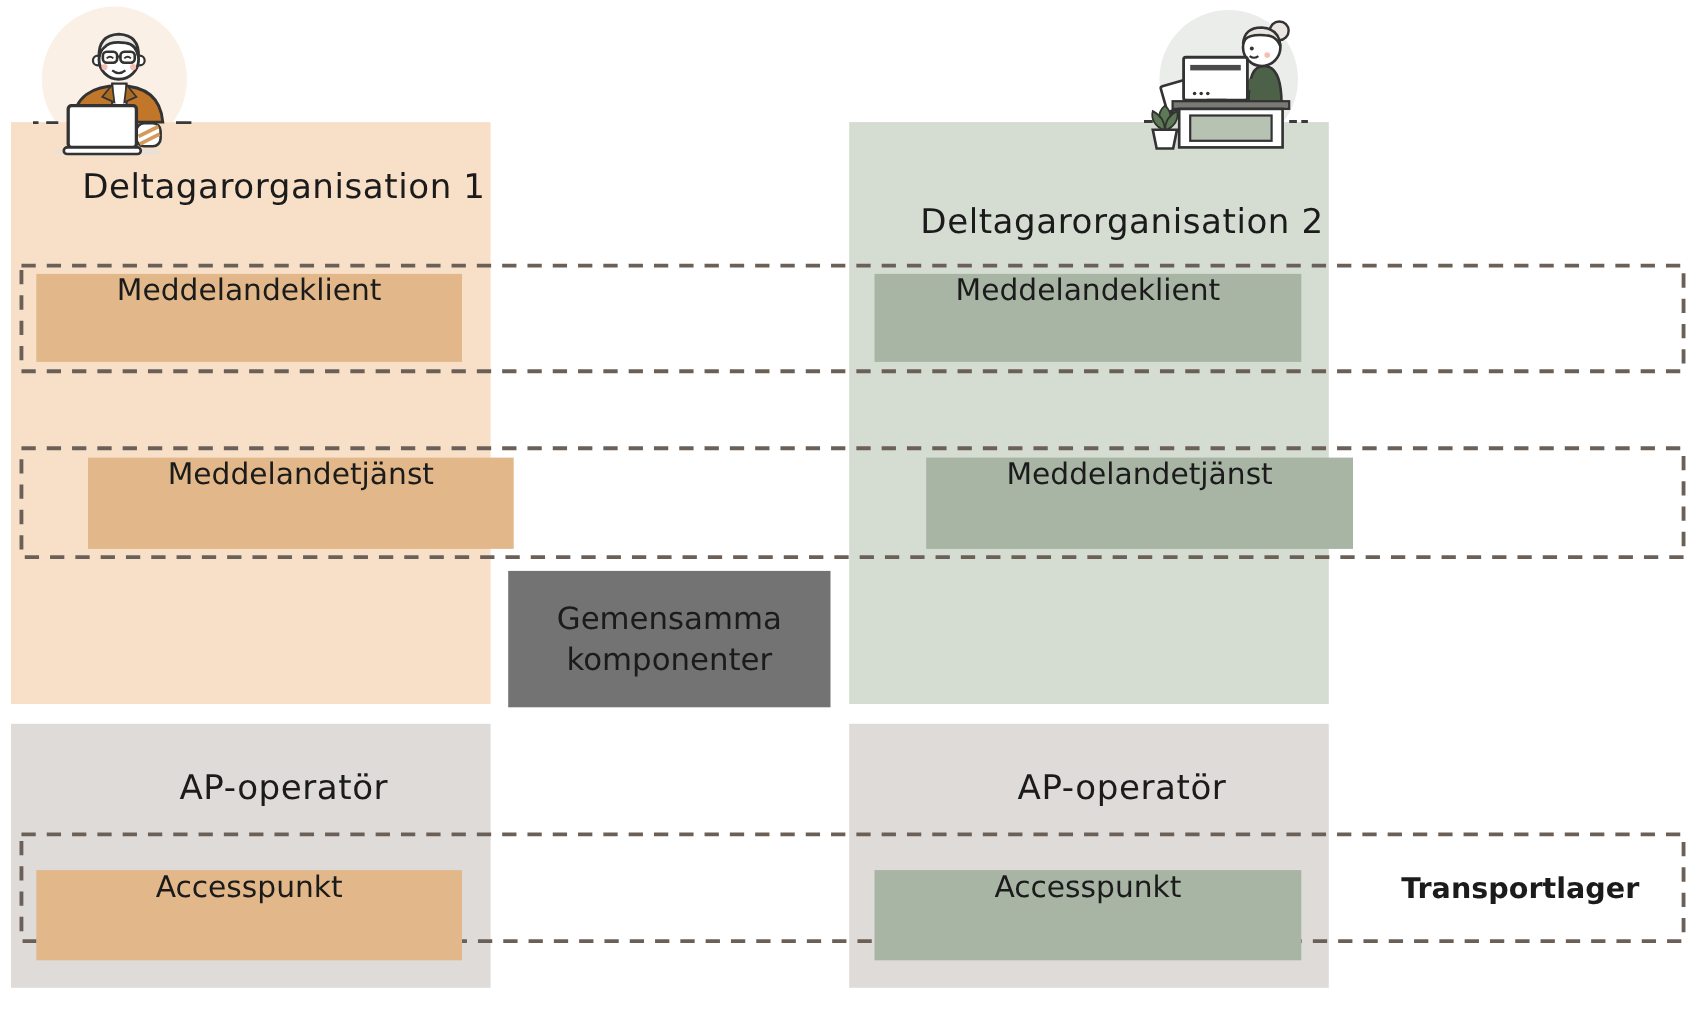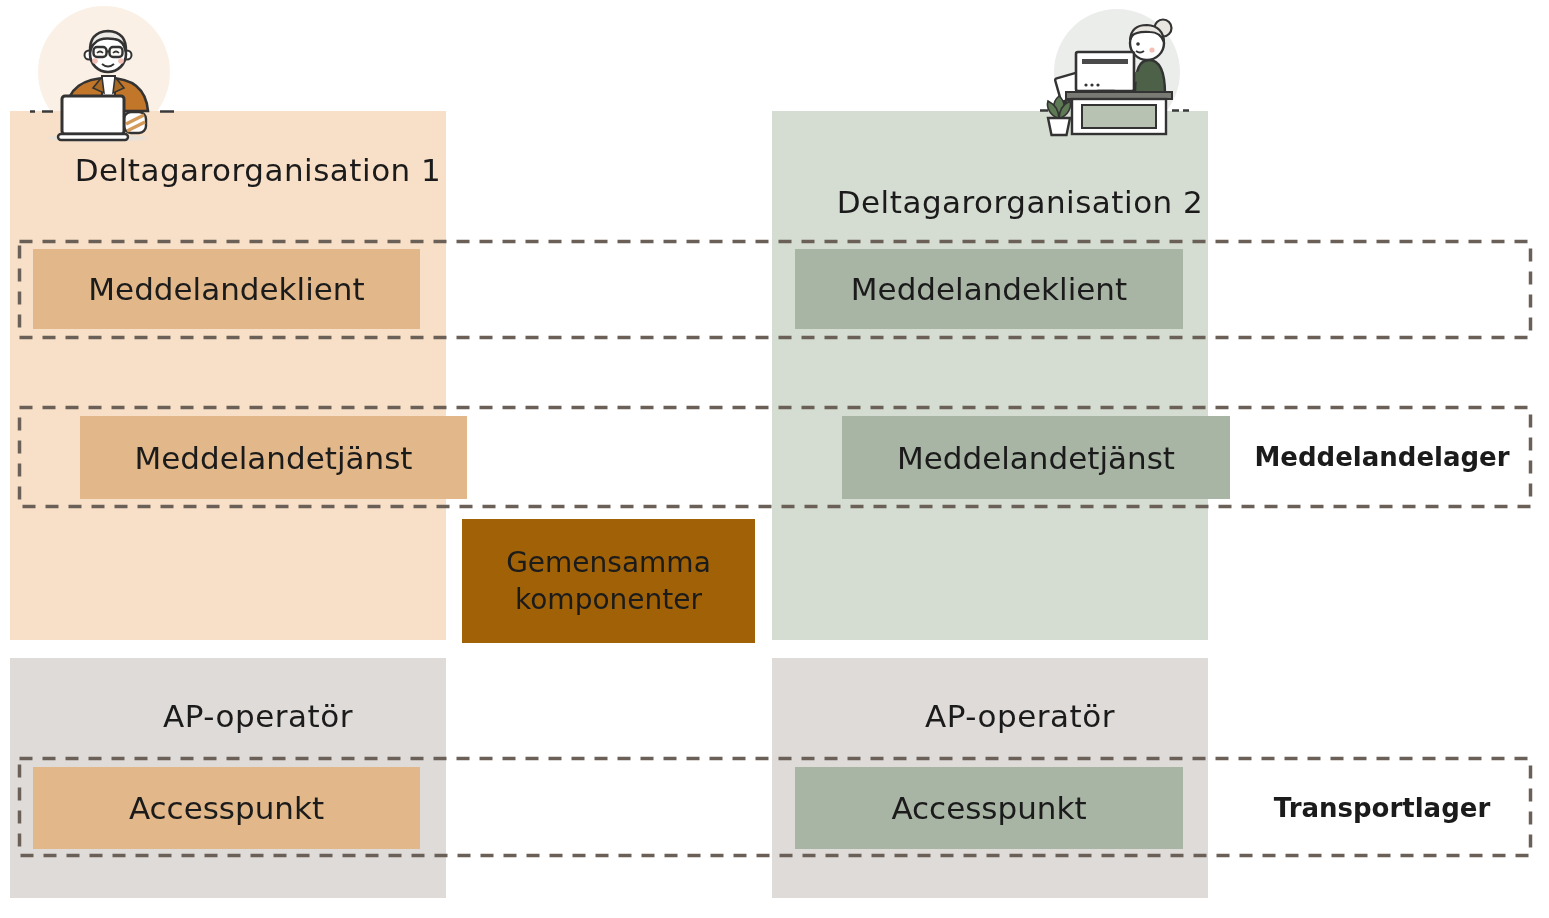--- a/index.html
+++ b/index.html
@@ -16,33 +16,33 @@
   .org-title{
     position:absolute;width:496px;height:42px;line-height:42px;text-align:center;
     font-size:31px;letter-spacing:0.5px;z-index:3;
   }
   .title-org1{left:10px;top:149px;}
   .title-org2{left:772px;top:149px;margin-top:32px;}
   .title-op1{left:10px;top:695px;}
   .title-op2{left:772px;top:695px;}
 
   .inner-box{
-    position:absolute;display:flex;align-items:center;justify-content:center;
-    font-size:31px;z-index:3;
+    position:absolute;display:flex;align-items:flex-start;justify-content:center;
+    font-size:27px;z-index:3;
   }
   .box-orange{background:#e2b88a;}
   .box-sage{background:#a8b4a4;}
   .b-left{left:33px;width:387px;}
   .b-right{left:795px;width:388px;}
   .row-client{top:249px;height:80px;}
   .row-service{top:416px;height:83px;margin-left:47px;}
-  .row-access{top:767px;height:82px;}
+  .row-access{top:791px;height:82px;}
 
   .shared-box{
-    position:absolute;left:462px;top:519px;width:293px;height:124px;background:#a16207;
+    position:absolute;left:462px;top:519px;width:293px;height:124px;background:#737373;
     display:flex;align-items:center;justify-content:center;text-align:center;
     font-size:28px;line-height:37px;z-index:3;padding:0 28px;box-sizing:border-box;
   }
 
   .layer-label{
     position:absolute;left:1232px;width:300px;height:34px;line-height:34px;
     text-align:center;font-weight:bold;font-size:26px;z-index:3;
   }
   .layer-1{top:272px;}
   .layer-2{top:440px;}
@@ -90,21 +90,20 @@
     <span>Accesspunkt</span>
   </div>
   <div class="inner-box box-sage b-right row-access">
     <span>Accesspunkt</span>
   </div>
 
   <div class="shared-box">
     <span>Gemensamma komponenter</span>
   </div>
 
-  <div class="layer-label layer-2">Meddelandelager</div>
   <div class="layer-label layer-3">Transportlager</div>
 
   <svg class="icon-svg man-icon" width="175" height="142" viewBox="0 0 175 142">
     <defs>
         <clipPath id="mclip">
           <rect x="0" y="0" width="175" height="107"></rect>
         </clipPath>
       </defs>
     <circle cx="86" cy="68" r="66" fill="#faf0e5" clip-path="url(#mclip)"></circle>
     <path d="M12 107.5 h5 m7 0 h11 M142 107.5 h14" stroke="#3a3a3a" stroke-width="2.6" fill="none"></path>

